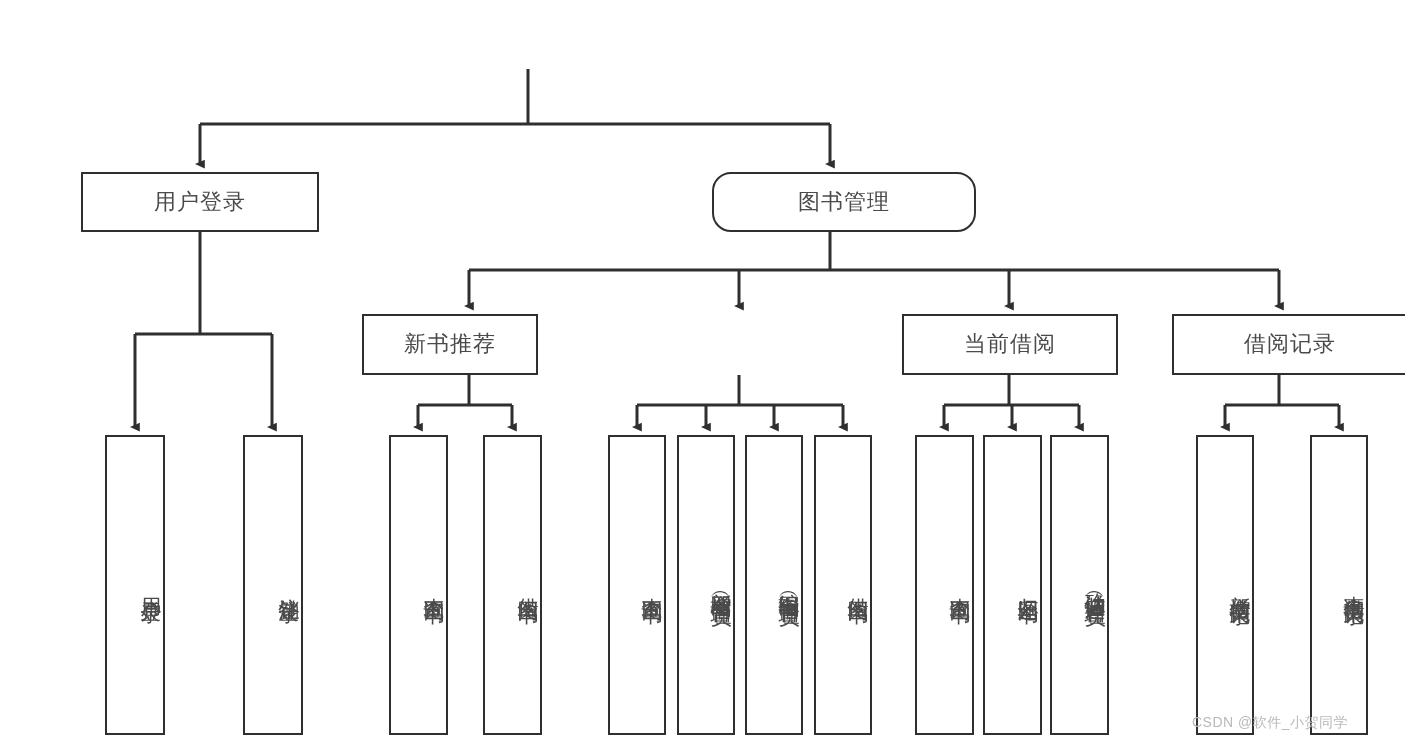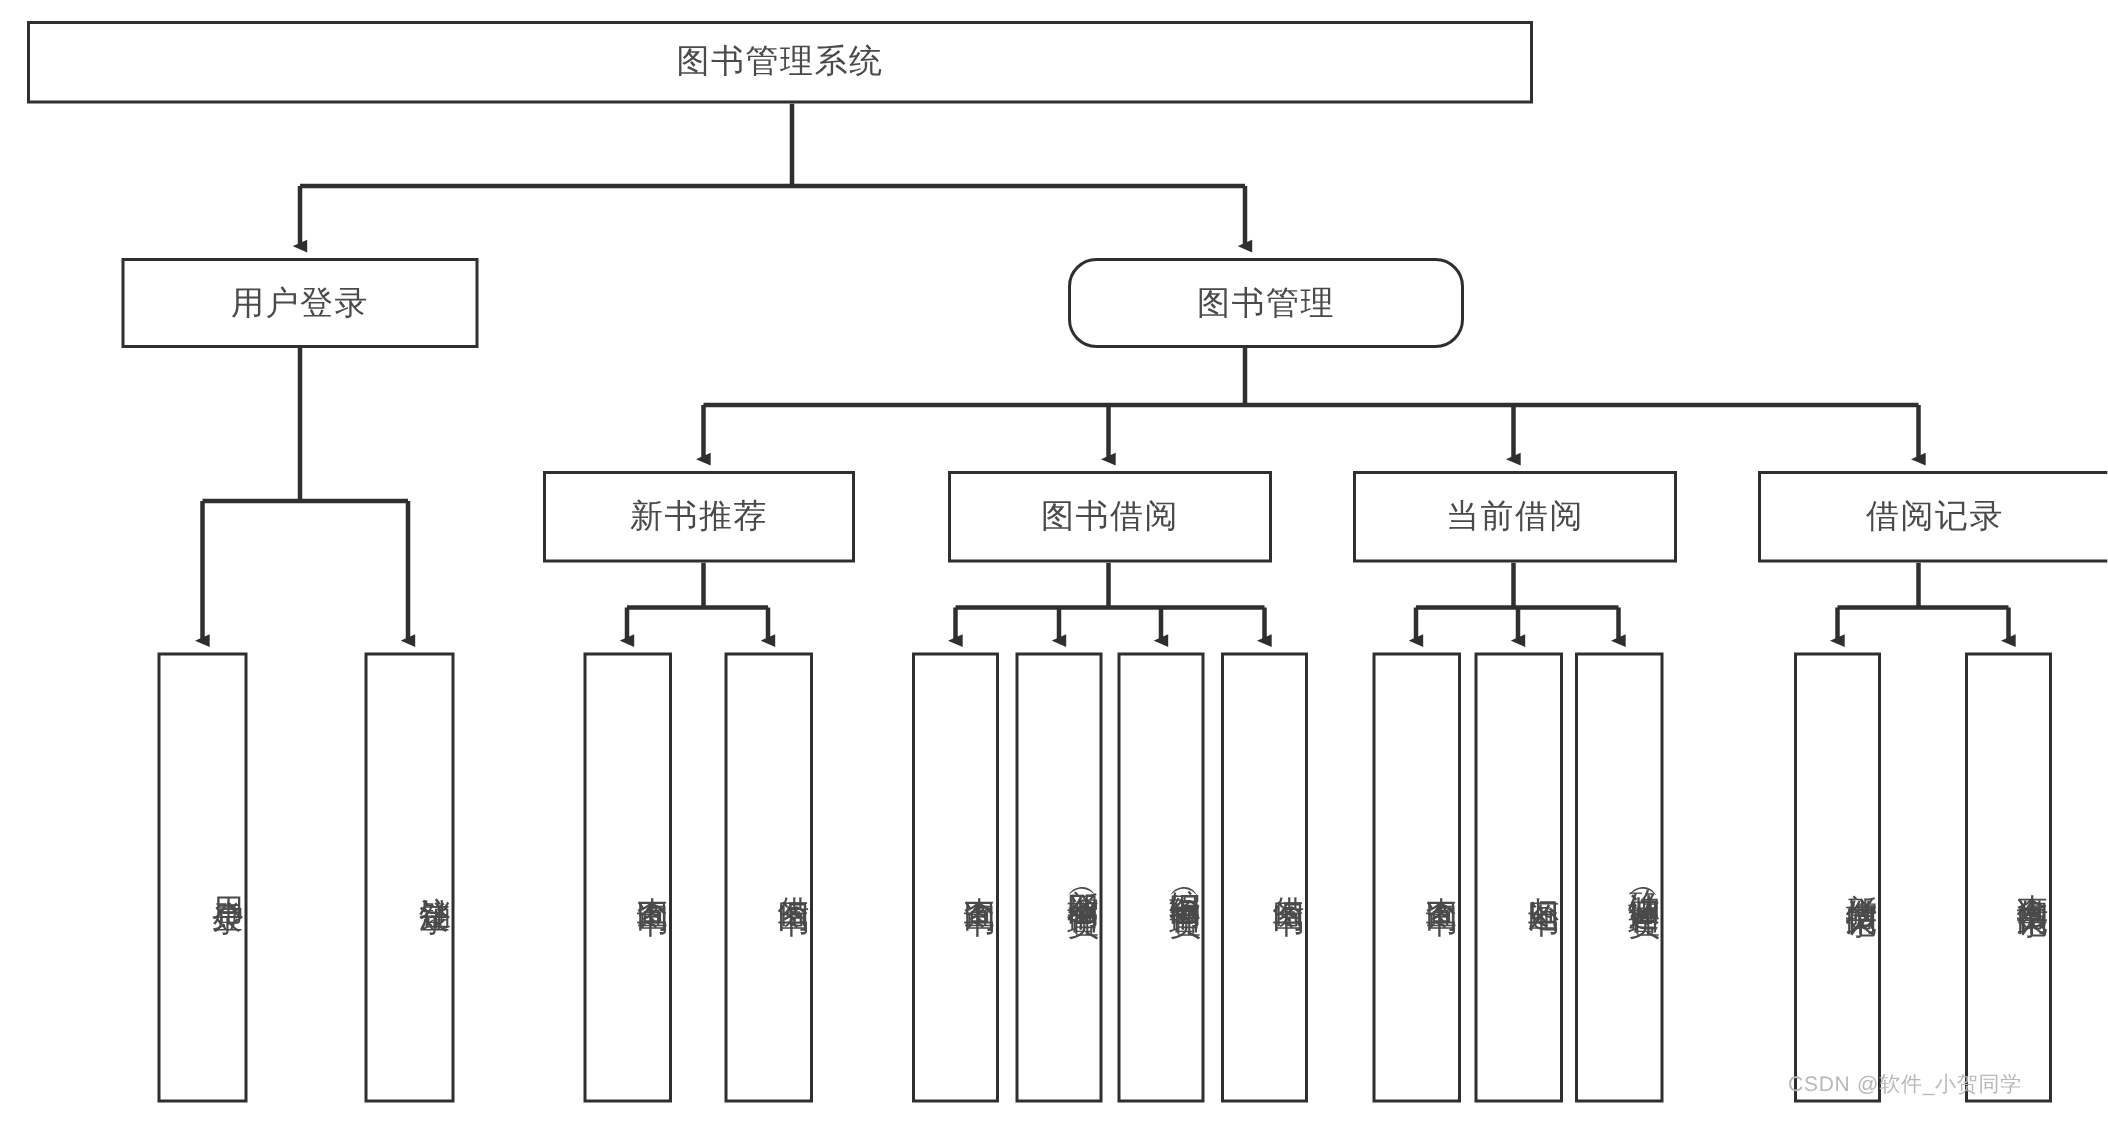--- a/index.html
+++ b/index.html
@@ -116,36 +116,30 @@
       <path d="M1012,405 L1012,427" marker-end="url(#arrow)"></path>
       <path d="M1079,405 L1079,427" marker-end="url(#arrow)"></path>
 
       <path d="M1279,375 L1279,405"></path>
       <path d="M1225,405 L1339,405"></path>
       <path d="M1225,405 L1225,427" marker-end="url(#arrow)"></path>
       <path d="M1339,405 L1339,427" marker-end="url(#arrow)"></path>
     </g>
   </svg>
 
-  <div class="node horiz" style="left:18px; top:14px; width:1004px; height:55px;">
-    <span>图书管理系统</span>
-  </div>
 
   <div class="node horiz" style="left:81px; top:172px; width:238px; height:60px;">
     <span>用户登录</span>
   </div>
   <div class="node horiz" style="left:712px; top:172px; width:264px; height:60px;border-radius:19px;">
     <span>图书管理</span>
   </div>
 
-  <div class="node horiz" style="left:362px; top:314px; width:208px; height:61px;">
+  <div class="node horiz" style="left:362px; top:314px; width:176px; height:61px;">
     <span>新书推荐</span>
-  </div>
-  <div class="node horiz" style="left:632px; top:314px; width:216px; height:61px;">
-    <span>图书借阅</span>
   </div>
   <div class="node horiz" style="left:902px; top:314px; width:216px; height:61px;">
     <span>当前借阅</span>
   </div>
   <div class="node horiz" style="left:1172px; top:314px; width:236px; height:61px;">
     <span>借阅记录</span>
   </div>
 
   <div class="node vert" style="left:105px; top:435px; width:60px; height:300px;">
     <span class="vtext">用户登录</span>

